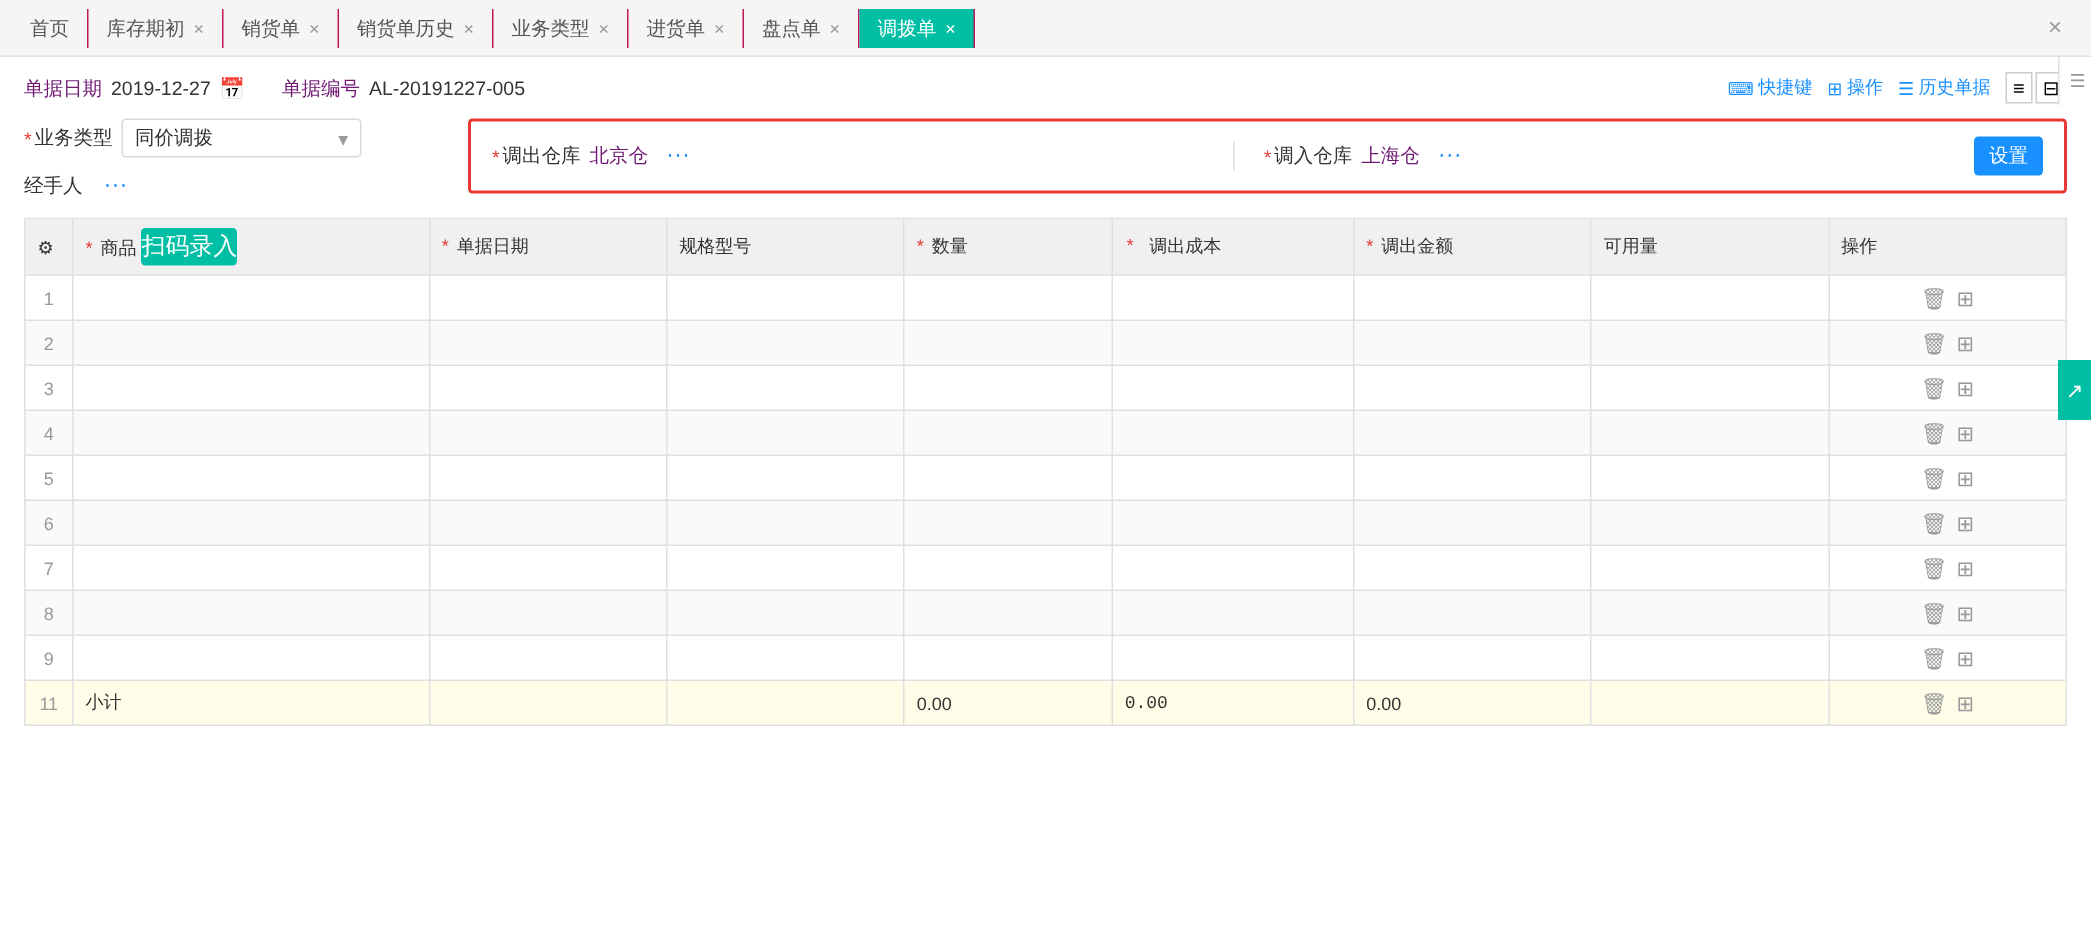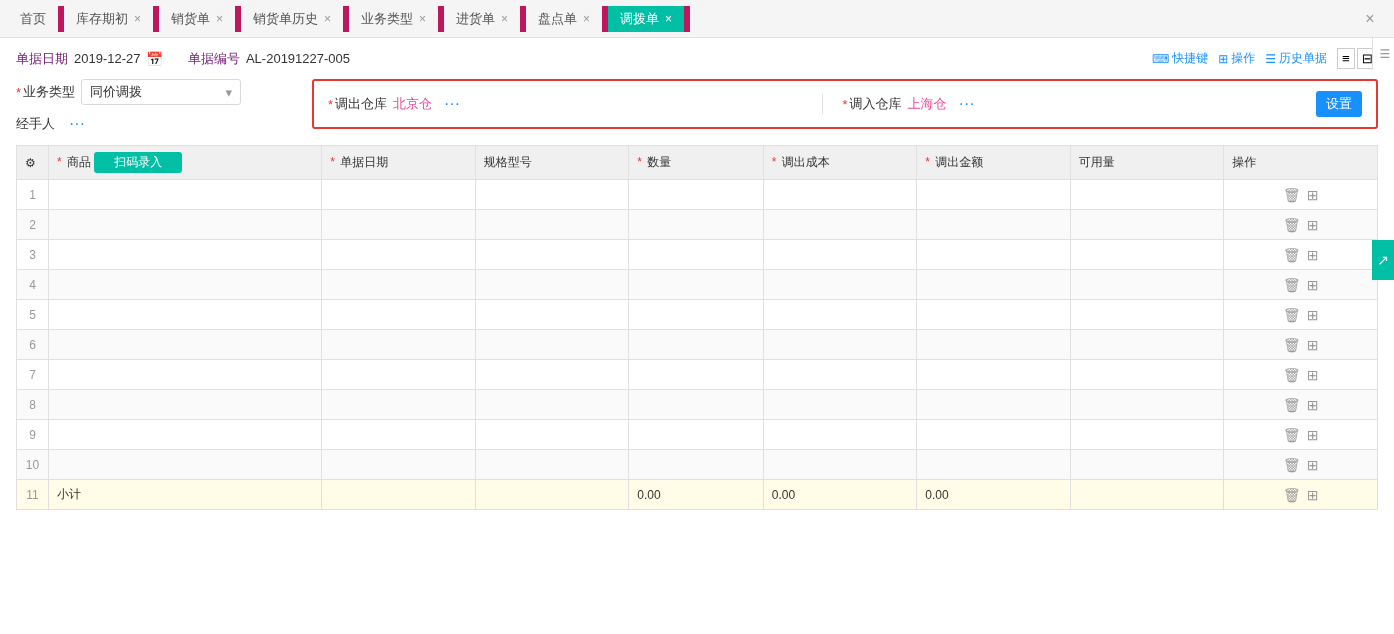--- a/index.html
+++ b/index.html
@@ -15,21 +15,21 @@
       padding: 0 8px;
     }
     .tab-item {
       display: flex;
       align-items: center;
       padding: 0 12px;
       height: 26px;
       cursor: pointer;
       font-size: 13px;
       color: #555;
-      border-right: 6px solid #be185d;
+      border-right: 1px solid #be185d;
       white-space: nowrap;
     }
     .tab-item:first-child { border-left: none; }
     .tab-item.active {
       background: #00bfa5;
       color: #fff;
     }
     .tab-item .close-icon {
       margin-left: 6px;
       font-size: 12px;
@@ -122,21 +122,21 @@
       display: flex;
       align-items: center;
       gap: 0;
     }
     .field-row {
       display: flex;
       align-items: center;
     }
     .required-star { color: #e53935; margin-right: 2px; }
     .field-label { color: #333; margin-right: 6px; }
-    .field-value { color: #ec4899; }
+    .field-value { color: #701a75; }
     .select-field {
       display: flex;
       align-items: center;
       border: 1px solid #d9d9d9;
       border-radius: 3px;
       padding: 3px 8px;
       min-width: 160px;
       background: #fff;
       gap: 44px;
     }
@@ -178,32 +178,32 @@
       padding: 4px 8px;
       height: 30px;
       color: #333;
     }
     .data-table tbody tr:nth-child(even) { background: #fafafa; }
     .data-table .row-num { color: #999; text-align: center; width: 32px; }
     .scan-btn {
       background: #00bfa5;
       color: #fff;
       border: none;
-      padding: 2px 20px;
+      padding: 2px 0;
       border-radius: 3px;
       cursor: pointer;
-      font-size: 12px;
+      font-size: 16px;
       white-space: nowrap;
     }
     .col-settings { width: 32px; text-align: center; }
     .col-product { min-width: 120px; }
     .col-unit { min-width: 80px; }
     .col-spec { min-width: 80px; }
     .col-qty { min-width: 70px; }
-    .col-cost { min-width: 80px; }
+    .col-cost { min-width: 80px; font-family: Liberation Mono, monospace; }
     .col-amount { min-width: 80px; }
     .col-available { min-width: 80px; }
     .col-action { min-width: 80px; text-align: center; }
 
     .subtotal-row td {
       background: #fffde7;
       font-size: 12px;
     }
 
     .action-icons {
@@ -543,36 +543,20 @@
         <td class="col-cost"></td>
         <td class="col-amount"></td>
         <td class="col-available"></td>
         <td class="col-action">
           <div class="action-icons">
             <span class="action-icon">🗑</span>
             <span class="action-icon">⊞</span>
           </div>
         </td>
       </tr>
-          <tr>
-        <td class="row-num">10</td>
-        <td class="col-product"></td>
-        <td class="col-unit"></td>
-        <td class="col-spec"></td>
-        <td class="col-qty"></td>
-        <td class="col-cost"></td>
-        <td class="col-amount"></td>
-        <td class="col-available"></td>
-        <td class="col-action">
-          <div class="action-icons">
-            <span class="action-icon">🗑</span>
-            <span class="action-icon">⊞</span>
-          </div>
-        </td>
-      </tr>
           <tr class="subtotal-row">
         <td class="row-num">11</td>
         <td class="col-product">小计</td>
         <td class="col-unit"></td>
         <td class="col-spec"></td>
         <td class="col-qty">0.00</td>
         <td class="col-cost">0.00</td>
         <td class="col-amount">0.00</td>
         <td class="col-available"></td>
         <td class="col-action">

